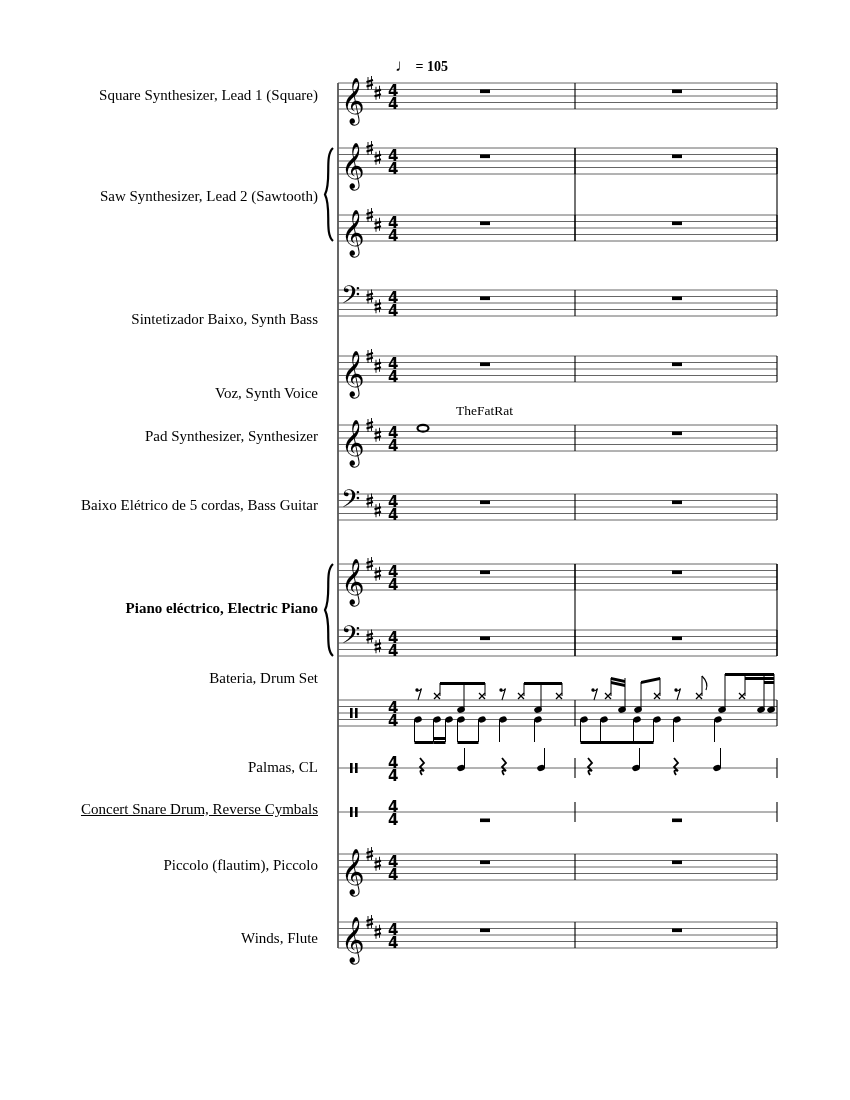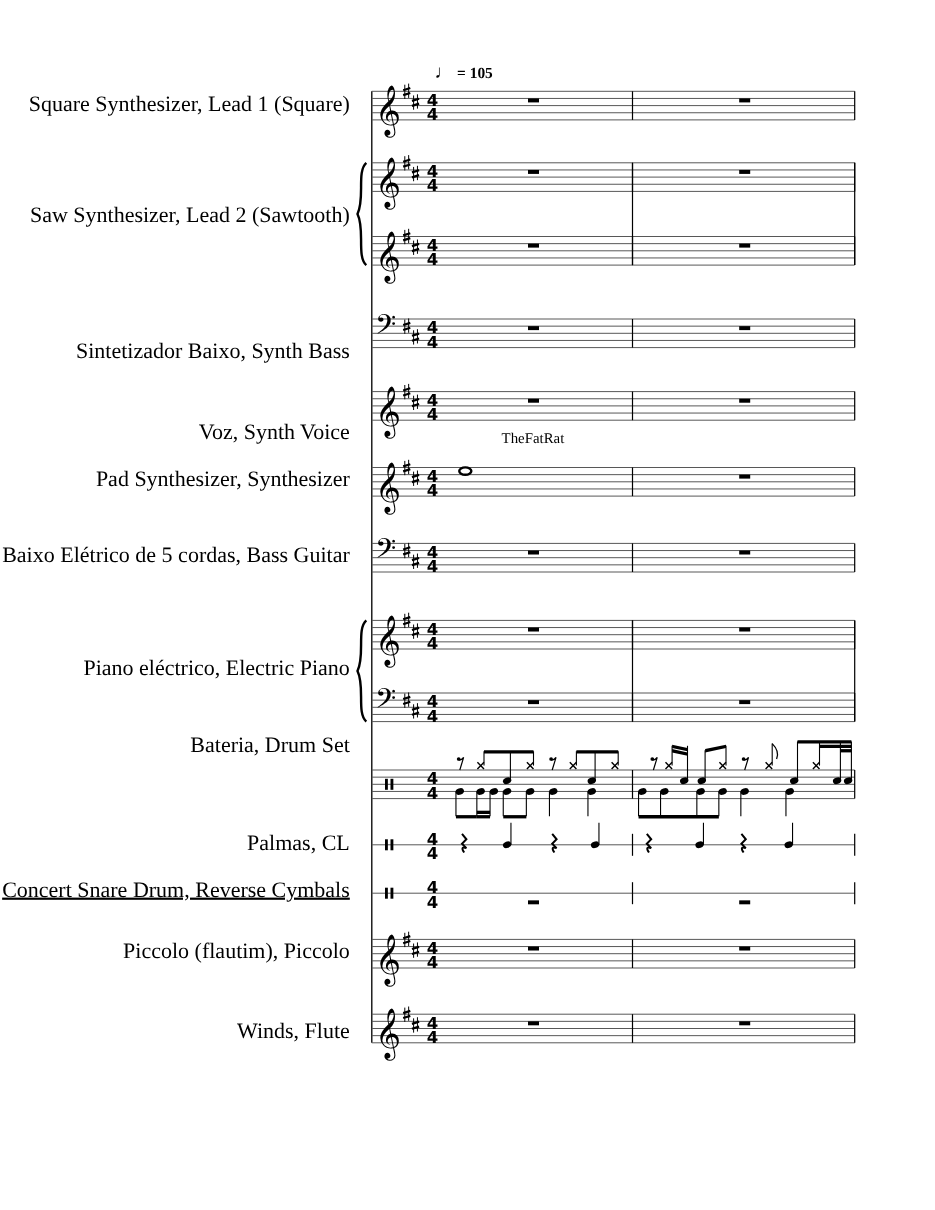--- a/index.html
+++ b/index.html
@@ -1,19 +1,19 @@
 <!DOCTYPE html>
 <html><head>
 <meta charset="utf-8">
 <style>
   html, body { margin: 0; padding: 0; background: #ffffff; }
   body { width: 850px; height: 1100px; position: relative; overflow: hidden;
          font-family: "Liberation Serif", "DejaVu Serif", serif; color: #000; }
   #page { position: absolute; left: 0; top: 0; width: 850px; height: 1100px; }
-  .inst-label { position: absolute; right: 532px; font-size: 20px; white-space: nowrap;
+  .inst-label { position: absolute; right: 532px; font-size: 15px; white-space: nowrap;
                 text-align: right; line-height: 16px; }
   .tempo { position: absolute; left: 395px; top: 56px; font-size: 14px; font-weight: bold;
            white-space: nowrap; }
   .tempo .note-glyph { font-weight: normal; font-size: 17px; }
   .lyric-text { position: absolute; font-size: 13.5px; white-space: nowrap; }
   svg#score { position: absolute; left: 0; top: 0; }
 </style>
 </head>
 <body>
 
@@ -319,29 +319,29 @@
       <path d="M674 758 L678 763 L674 767 L678 771 Q672 769 676 775" stroke="#000" stroke-width="1.8" fill="none"></path>
       <ellipse cx="717" cy="768" rx="3.9" ry="2.9" transform="rotate(-20 717 768)" fill="#000"></ellipse>
       <line x1="720.5" y1="768" x2="720.5" y2="748" stroke="#000" stroke-width="1"></line>
     </svg>
 
   <div class="tempo">
     <span class="note-glyph">♩</span>
     <span>= 105</span>
   </div>
 
-  <div class="lyric-text" id="text-marking" style="left: 456px; top: 391px;">TheFatRat</div>
+  <div class="lyric-text" id="text-marking" style="left: 456px; top: 403px;">TheFatRat</div>
 
   <div id="labels">
     <div class="inst-label" style="top: 87px;">Square Synthesizer, Lead 1 (Square)</div>
     <div class="inst-label" style="top: 188px;">Saw Synthesizer, Lead 2 (Sawtooth)</div>
     <div class="inst-label" style="top: 291px; margin-top: 20px;">Sintetizador Baixo, Synth Bass</div>
     <div class="inst-label" style="top: 360px; margin-top: 25px;">Voz, Synth Voice</div>
     <div class="inst-label" style="top: 428px;">Pad Synthesizer, Synthesizer</div>
     <div class="inst-label" style="top: 497px;">Baixo Elétrico de 5 cordas, Bass Guitar</div>
-    <div class="inst-label" style="top: 600px;">Piano eléctrico, Electric Piano</div>
+    <div class="inst-label" style="top: 600px; font-weight: bold;">Piano eléctrico, Electric Piano</div>
     <div class="inst-label" style="top: 670px;">Bateria, Drum Set</div>
     <div class="inst-label" style="top: 759px;">Palmas, CL</div>
     <div class="inst-label" style="top: 801px; text-decoration: underline;">Concert Snare Drum, Reverse Cymbals</div>
     <div class="inst-label" style="top: 857px; text-align: center;">Piccolo (flautim), Piccolo</div>
     <div class="inst-label" style="top: 930px;">Winds, Flute</div>
   </div>
 </div>
 
 </body></html>

